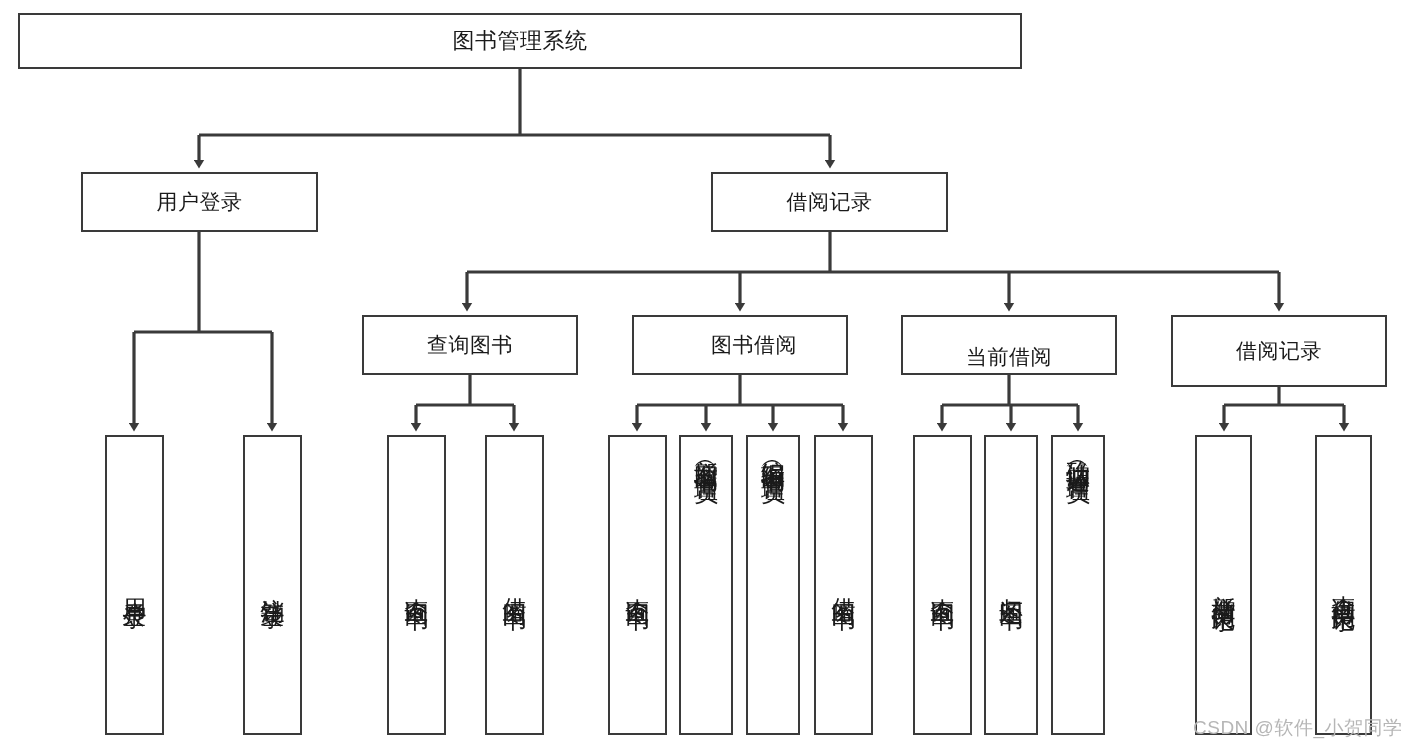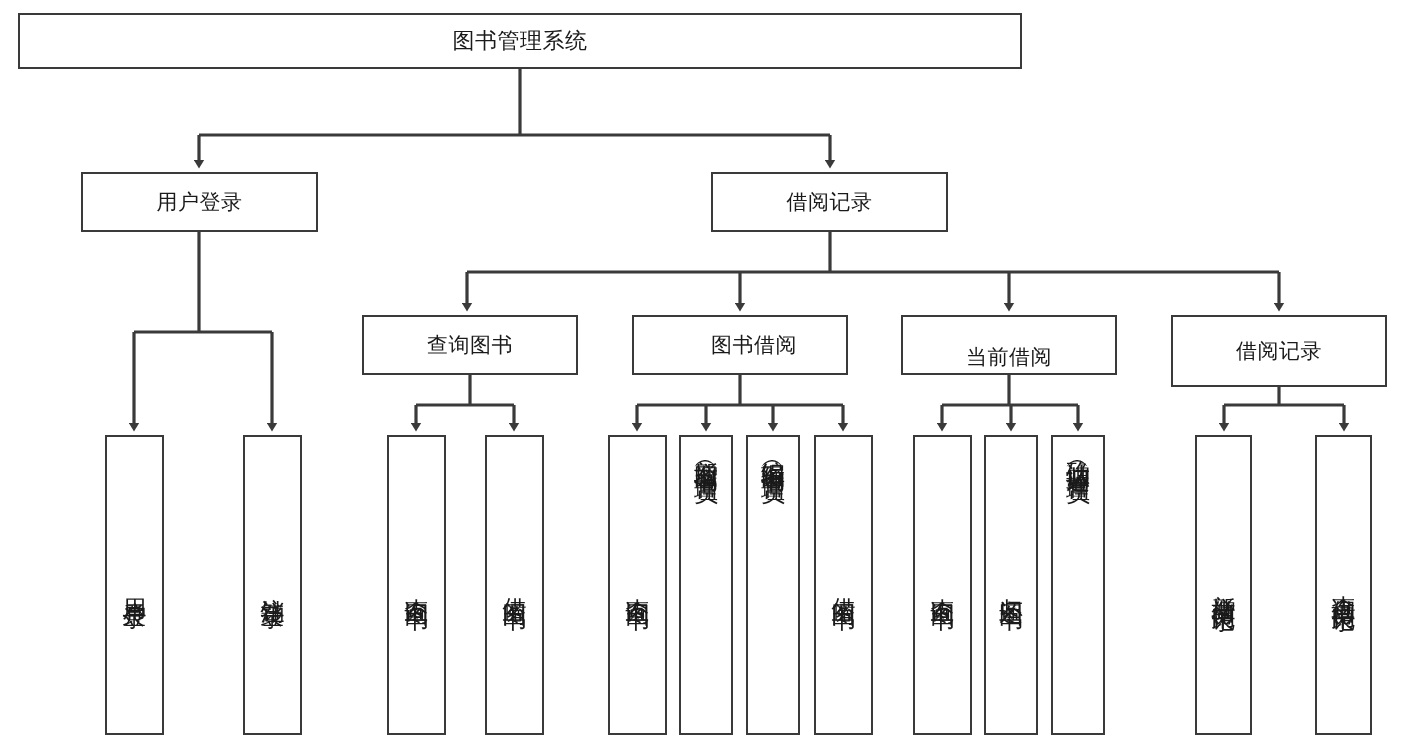--- a/index.html
+++ b/index.html
@@ -176,14 +176,15 @@
         <span class="node-label" style="font-size: 24px;">确认归还（管理员）</span>
       </div>
       <div class="node vertical" style="left: 1195px; top: 435px; width: 57px; height: 300px; justify-content: center; align-items: center; padding-top: 0px;">
         <span class="node-label" style="font-size: 24px;">新增借阅记录</span>
       </div>
       <div class="node vertical" style="left: 1315px; top: 435px; width: 57px; height: 300px; justify-content: center; align-items: center; padding-top: 0px;">
         <span class="node-label" style="font-size: 24px;">查询借阅记录</span>
       </div>
     </div>
 
+  <div class="watermark" style="left: 1193px; top: 715px;">CSDN @软件_小贺同学</div>
 
 </div>
 
 </body></html>

